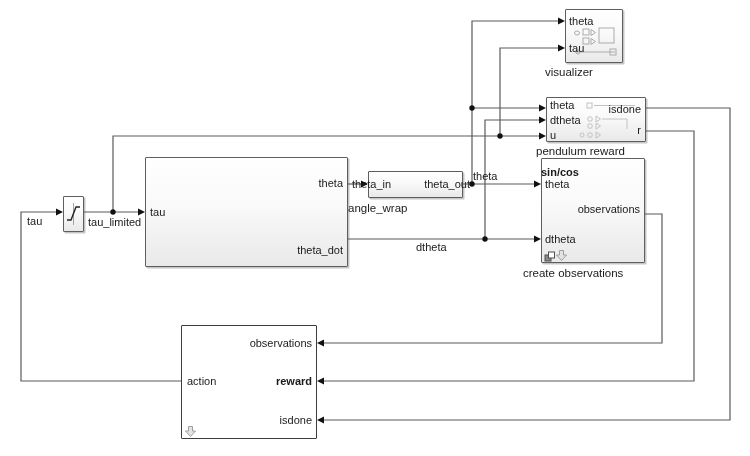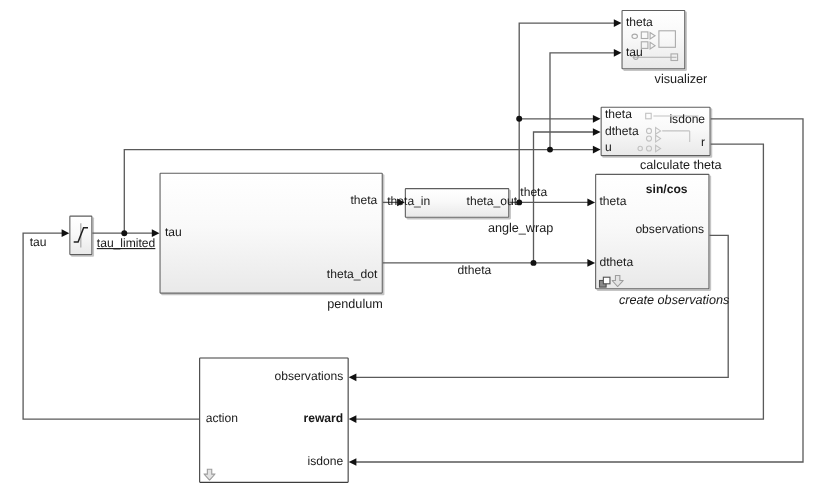--- a/index.html
+++ b/index.html
@@ -12,21 +12,21 @@
     position:absolute; box-sizing:border-box;
     border:1px solid #5e5e5e; border-radius:1px;
     background:linear-gradient(180deg,#ffffff 0%,#f9f9f9 45%,#e9e9e9 100%);
     box-shadow:1.5px 1.5px 0 rgba(90,90,90,0.35);
   }
   .block.plain { background:#ffffff; border:1.6px solid #3d3d3d; box-shadow:none; }
   .plabel {
     position:absolute; font-size:11px; line-height:1; white-space:nowrap;
     transform:translateY(-50%);
   }
-  .caption { position:absolute; font-size:11.5px; line-height:1.1; text-align:right; white-space:nowrap; }
+  .caption { position:absolute; font-size:11.5px; line-height:1.1; text-align:left; white-space:nowrap; }
   .siglabel { position:absolute; font-size:11px; line-height:1; white-space:nowrap; transform:translateY(-50%); }
   .badge { position:absolute; }
 </style>
 </head>
 <body>
 
 <div class="canvas">
 
   <svg class="wires" viewBox="0 0 750 456" xmlns="http://www.w3.org/2000/svg">
     <g fill="none" stroke="#5a5a5a" stroke-width="1.2">
@@ -72,21 +72,20 @@
     <svg width="19" height="34" viewBox="0 0 19 34">
       <line x1="9.5" y1="6" x2="9.5" y2="28" stroke="#9a9a9a" stroke-width="0.9"></line>
       <polyline points="3,23 7,23 12,10 16,10" fill="none" stroke="#222222" stroke-width="1.4"></polyline>
     </svg>
   </div>
 
   <div class="block" style="left:145px; top:157px; width:203px; height:110px;"></div>
   <span class="plabel" style="left:150px; top:212px;">tau</span>
   <span class="plabel" style="right:407px; top:183px;">theta</span>
   <span class="plabel" style="right:407px; top:250px;">theta_dot</span>
-  <div class="caption" style="left:145px; top:271px; width:203px;">pendulum</div>
 
   <div class="block" style="left:368px; top:171px; width:95px; height:27px;"></div>
   <span class="plabel" style="left:352px; top:184px;">theta_in</span>
   <span class="plabel" style="right:280px; top:184px;">theta_out</span>
   <div class="caption" style="left:348px; top:202px; width:155px;">angle_wrap</div>
 
   <div class="block" style="left:565px; top:9px; width:58px; height:54px;">
     <svg class="badge" style="left:7px; top:17px;" width="46" height="32" viewBox="0 0 46 32" fill="none" stroke="#ababab" stroke-width="1">
       <ellipse cx="4" cy="6" rx="2.5" ry="2"></ellipse>
       <rect x="10" y="2" width="6" height="6"></rect>
@@ -116,45 +115,45 @@
       <circle cx="13" cy="34" r="2.3"></circle>
       <polygon points="19,31 19,37 23.5,34"></polygon>
       <line x1="50" y1="18" x2="50" y2="28"></line>
     </svg>
   </div>
   <span class="plabel" style="left:550px; top:105px;">theta</span>
   <span class="plabel" style="left:550px; top:120px;">dtheta</span>
   <span class="plabel" style="left:550px; top:135px;">u</span>
   <span class="plabel" style="right:109px; top:109px;">isdone</span>
   <span class="plabel" style="right:109px; top:130px;">r</span>
-  <div class="caption" style="left:536px; top:145px; width:120px;">calculate theta</div>
+  <div class="caption" style="left:536px; top:145px; width:120px;">pendulum reward</div>
 
   <div class="block" style="left:541px; top:158px; width:104px; height:105px;">
     <svg class="badge" style="left:2px; top:92px;" width="12" height="11" viewBox="0 0 12 11">
       <rect x="1" y="4" width="6" height="6" fill="#8a8a8a" stroke="#4f4f4f" stroke-width="1"></rect>
       <rect x="4.5" y="1" width="6" height="6" fill="#ffffff" stroke="#4f4f4f" stroke-width="1"></rect>
     </svg>
     <svg class="badge" style="left:14px; top:91px;" width="11" height="11" viewBox="0 0 11 11">
       <polygon points="3.5,0.5 7.5,0.5 7.5,5 10.5,5 5.5,10.5 0.5,5 3.5,5" fill="#e3e3e3" stroke="#9e9e9e" stroke-width="1"></polygon>
     </svg>
   </div>
   <div class="caption" style="left:541px; top:166px; width:84px; font-size:11px;font-weight:bold;">sin/cos</div>
   <span class="plabel" style="left:545px; top:184px;">theta</span>
   <span class="plabel" style="left:545px; top:239px;">dtheta</span>
   <span class="plabel" style="right:110px; top:209px;">observations</span>
-  <div class="caption" style="left:523px; top:267px; width:140px;font-style:italic;">create observations</div>
+  <div class="caption" style="left:523px; top:267px; width:140px;">create observations</div>
 
   <div class="block plain" style="left:181px; top:325px; width:136px; height:114px;">
     <svg class="badge" style="left:3px; top:100px;" width="11" height="11" viewBox="0 0 11 11">
       <polygon points="3.5,0.5 7.5,0.5 7.5,5 10.5,5 5.5,10.5 0.5,5 3.5,5" fill="#e3e3e3" stroke="#9e9e9e" stroke-width="1"></polygon>
     </svg>
   </div>
   <span class="plabel" style="right:438px; top:343px;">observations</span>
   <span class="plabel" style="right:438px; top:381px;font-weight:bold;">reward</span>
   <span class="plabel" style="right:438px; top:420px;">isdone</span>
   <span class="plabel" style="left:187px; top:381px;text-align:center;">action</span>
 
   <span class="siglabel" style="left:27px; top:221px;">tau</span>
-  <span class="siglabel" style="left:88px; top:222px;text-decoration:underline;">tau_limited</span>
+  <span class="siglabel" style="left:88px; top:222px;">tau_limited</span>
   <span class="siglabel" style="left:473px; top:176px;">theta</span>
   <span class="siglabel" style="left:416px; top:247px;">dtheta</span>
 
 </div>
 
 </body></html>

